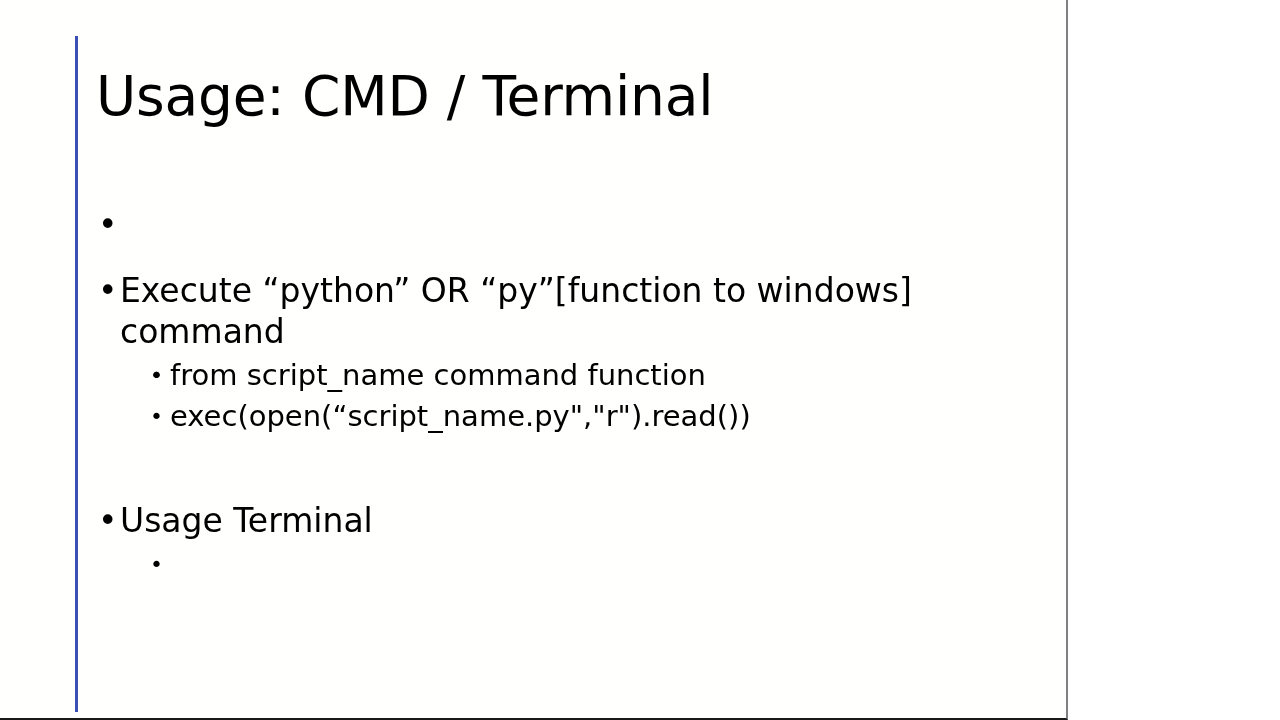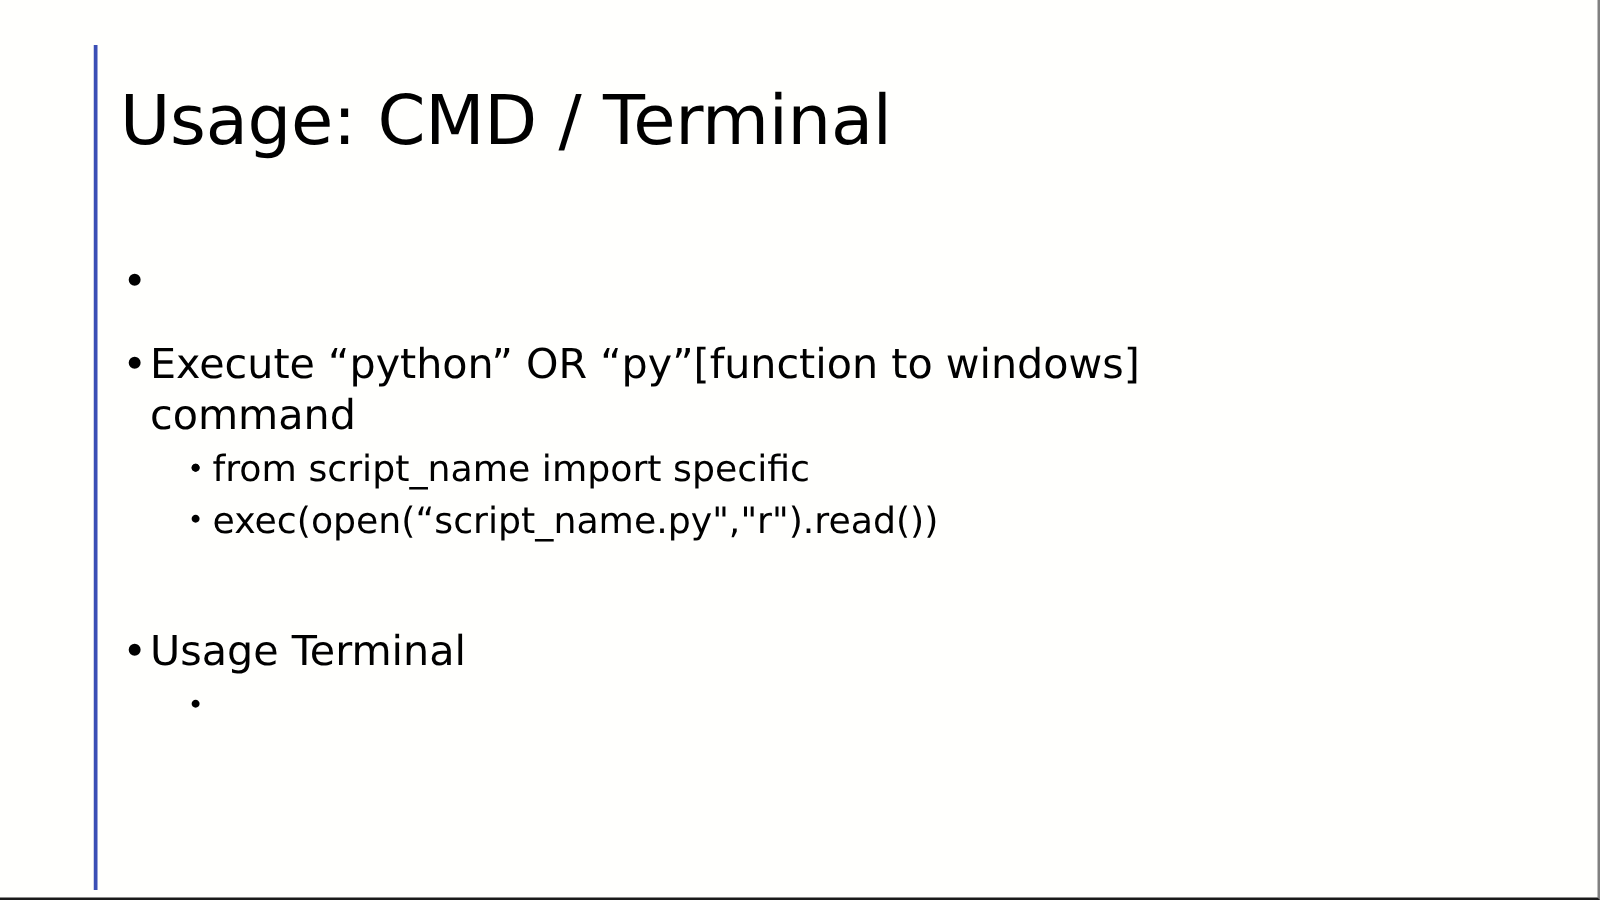--- a/index.html
+++ b/index.html
@@ -9,21 +9,21 @@
   }
   body {
     width: 1280px;
     height: 720px;
     overflow: hidden;
     font-family: "DejaVu Sans", sans-serif;
   }
 
   .slide {
     position: relative;
-    width: 1280px;
+    width: 1068px;
     height: 720px;
     box-sizing: border-box;
     background: #fffffd;
     border-right: 2px solid #808080;
     border-bottom: 2px solid #1a1a1a;
     overflow: hidden;
   }
 
   
   .accent-rule {
@@ -115,21 +115,21 @@
       <span class="dot">•</span>
       <span>Execute “python” OR “py”[function to windows] command</span>
     </div>
 
     <div class="sub-group">
       <div class="l2">
         <span class="dot">•</span>
       </div>
       <div class="l2">
         <span class="dot">•</span>
-        <span>from script_name import specific</span>
+        <span>from script_name command function</span>
       </div>
       <div class="l2">
         <span class="dot">•</span>
         <span>exec(open(“script_name.py","r").read())</span>
       </div>
     </div>
 
     <div class="gap-lg"></div>
 
     <div class="l1">

